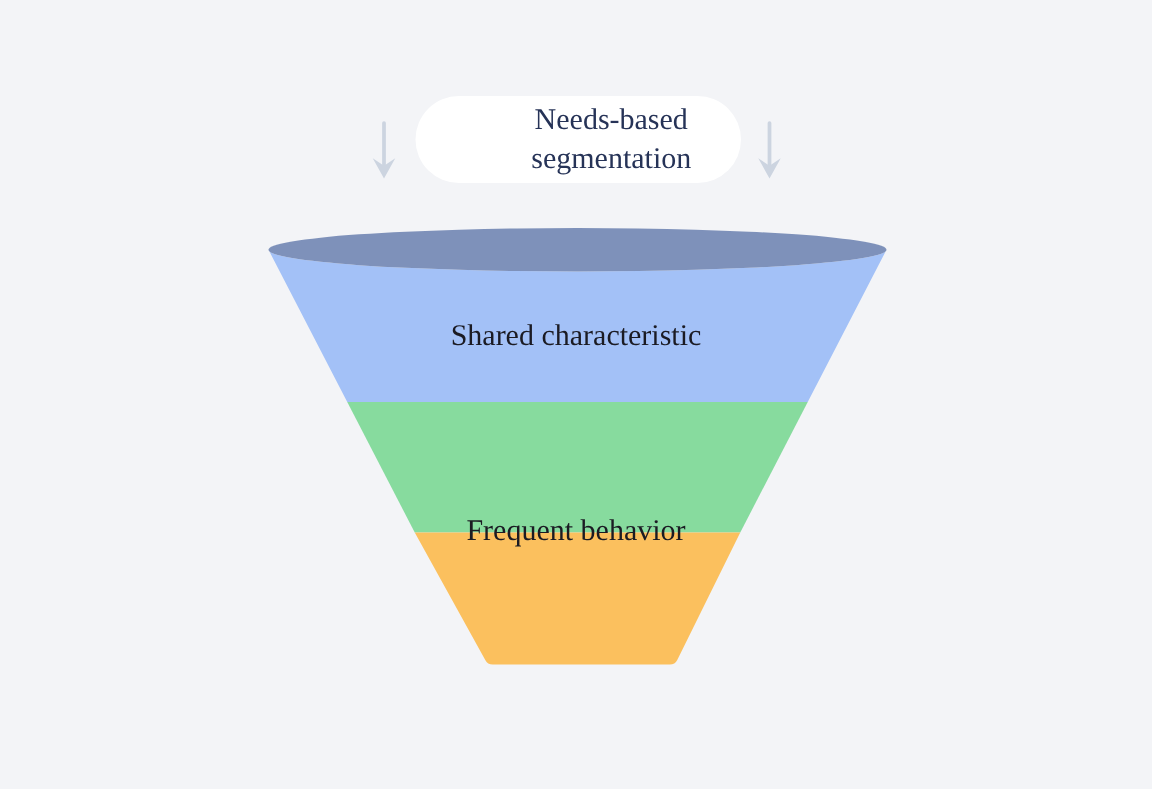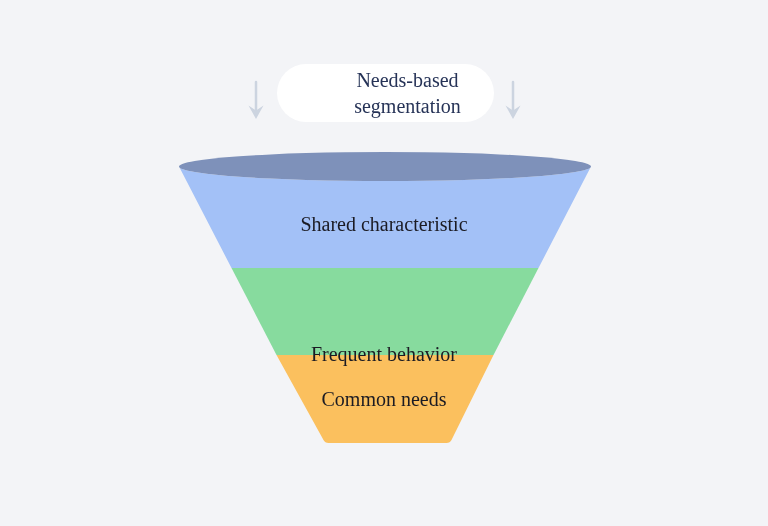--- a/index.html
+++ b/index.html
@@ -106,15 +106,14 @@
              Q 450 443 446.5 443
              L 328.5 443
              Q 325 443 323.5 440
              Z" fill="#fbc05e"></path>
 
     <ellipse cx="385" cy="166.5" rx="206" ry="14.5" fill="#7e91ba"></ellipse>
   </svg>
 
   <div class="funnel-label layer-0">Shared characteristic</div>
   <div class="funnel-label layer-1">Frequent behavior</div>
-  <div class="funnel-label layer-2">Common needs</div>
 
 </div>
 
 </body></html>

